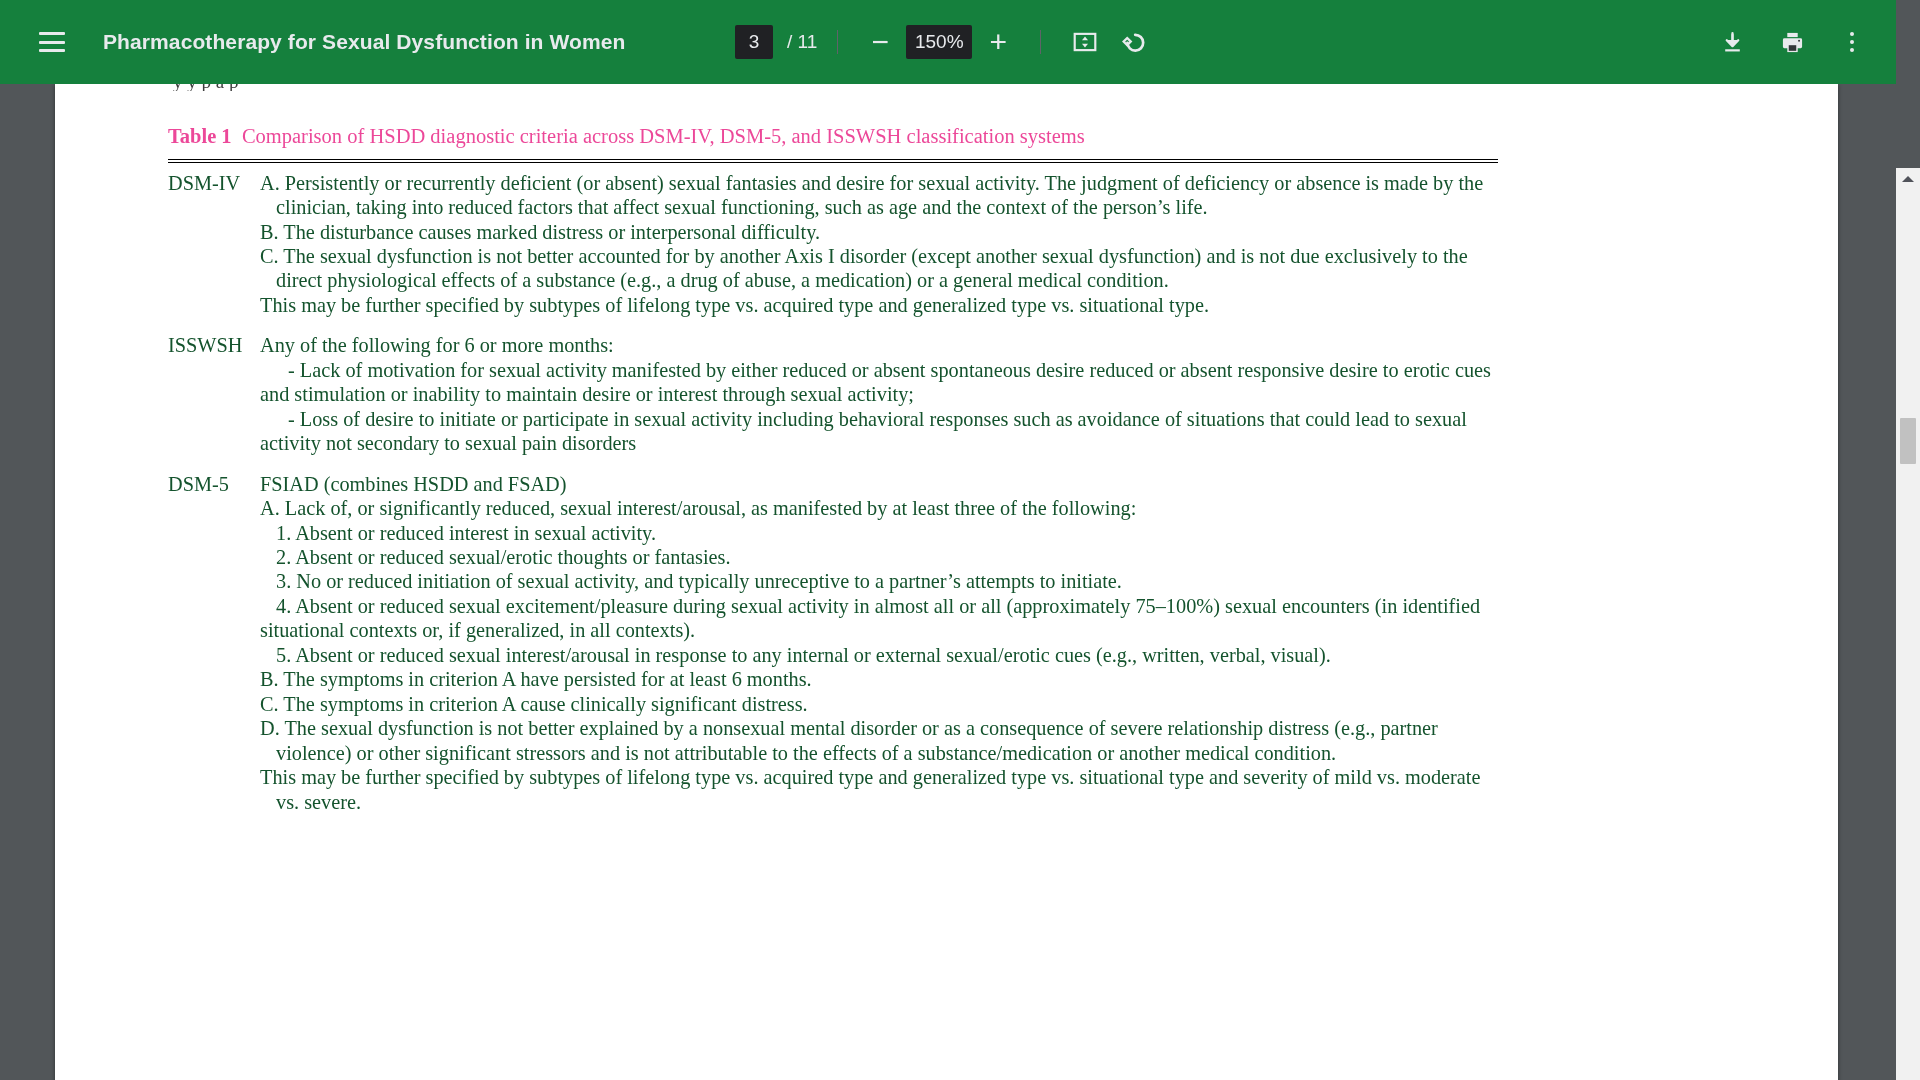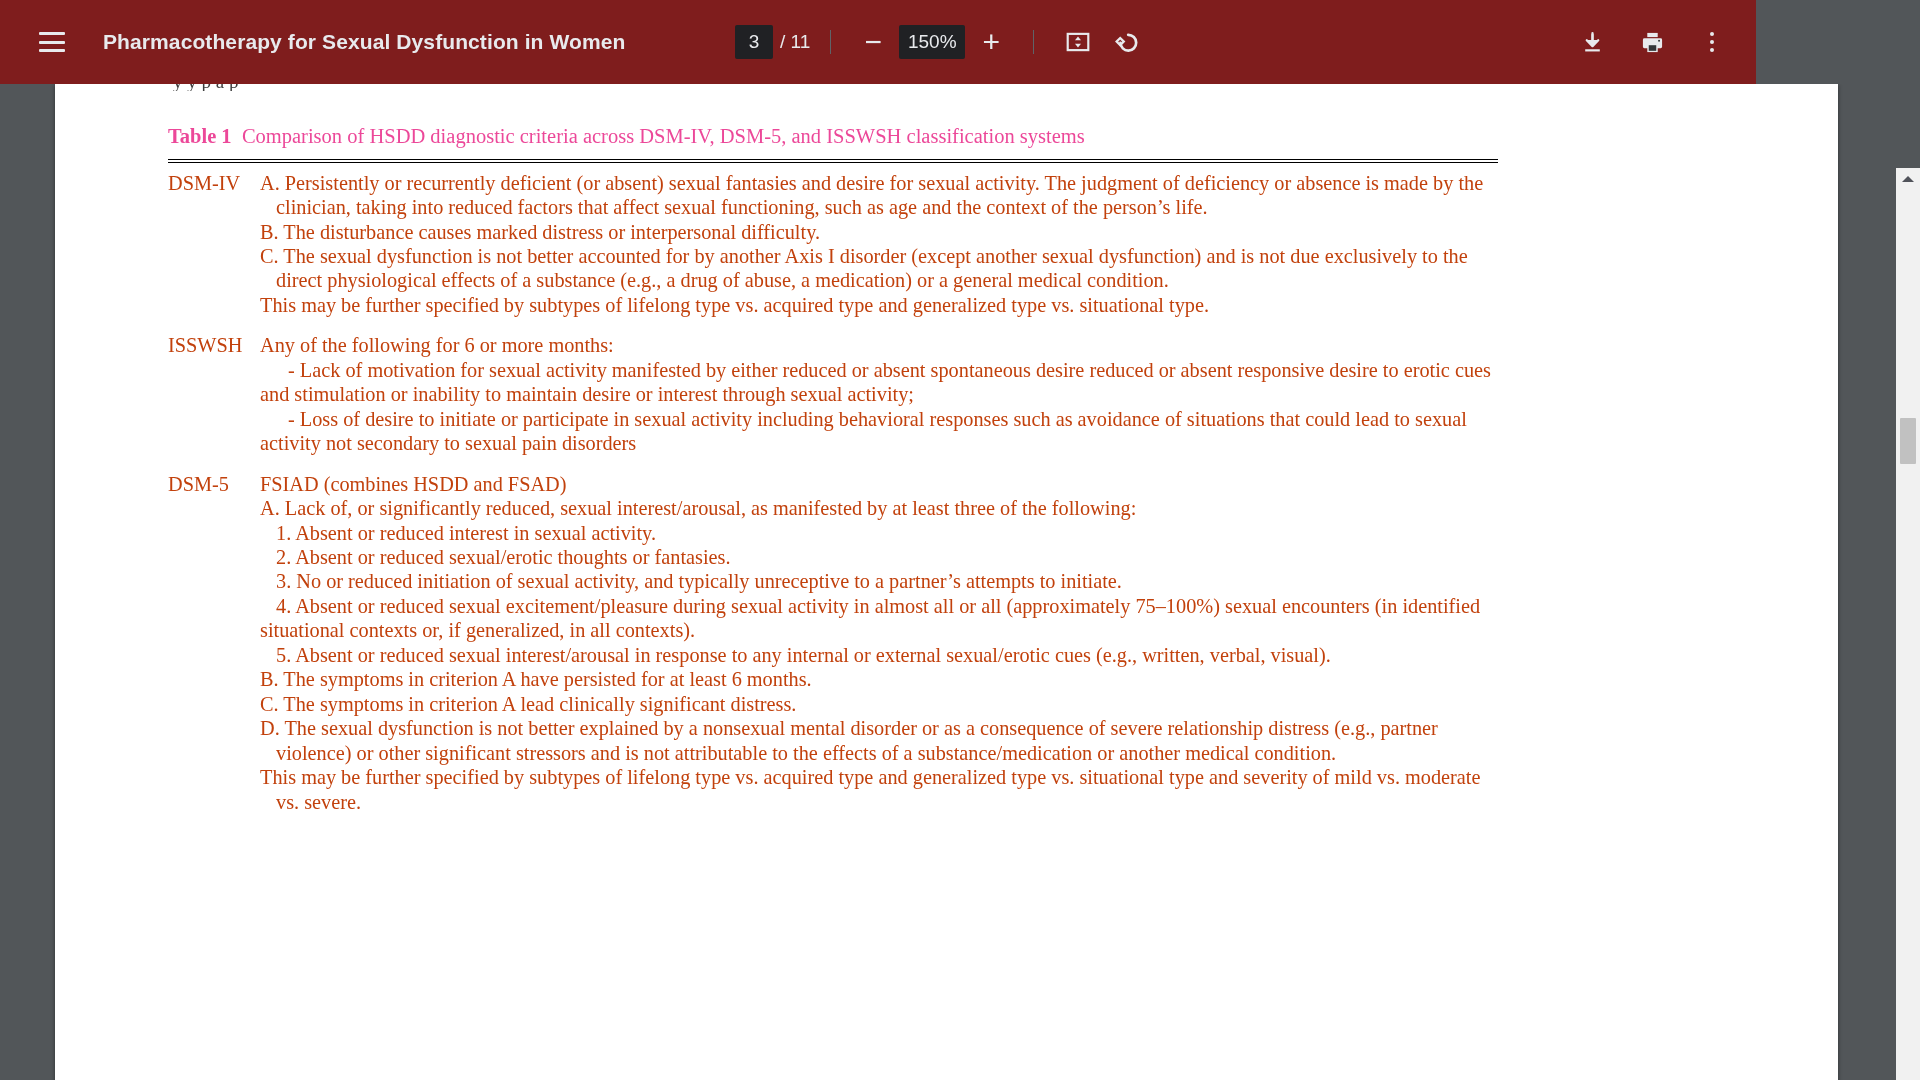--- a/index.html
+++ b/index.html
@@ -6,22 +6,22 @@
   html, body {
     width: 1920px; height: 1080px;
     overflow: hidden;
     background: #525659;
     font-family: "Liberation Sans", sans-serif;
   }
 
   
   #toolbar {
     position: absolute; top: 0; left: 0;
-    width: 1756px; height: 84px;
-    background: #7f1d1d;
+    width: 1896px; height: 84px;
+    background: #15803d;
     display: flex; align-items: center;
     z-index: 30;
     user-select: none;
   }
   .tb-icon-btn {
     width: 48px; height: 48px;
     display: flex; align-items: center; justify-content: center;
     border-radius: 50%;
     cursor: pointer;
     flex: none;
@@ -55,21 +55,21 @@
     color: #e8eaed;
     font-family: "Liberation Sans", sans-serif;
     font-size: 19px;
     text-align: center;
     border-radius: 2px;
     cursor: text;
   }
   #page-total {
     color: #e8eaed;
     font-size: 19px;
-    margin-left: 7px;
+    margin-left: 14px;
     white-space: nowrap;
   }
   .tb-divider {
     width: 1px; height: 24px;
     background: #5f6368;
     margin: 0 20px;
     flex: none;
   }
   .zoom-sign {
     color: #e8eaed;
@@ -153,21 +153,21 @@
   #rule-top {
     border-top: 1.6px solid #000;
     border-bottom: 1.6px solid #000;
     height: 4px;
     width: 1330px;
   }
 
   .tbl-body {
     font-family: "Liberation Serif", serif;
     font-size: 20.3px;
-    color: #c2410c;
+    color: #14532d;
     line-height: 1.205;
     padding-top: 8px;
   }
   .row {
     display: flex;
     align-items: flex-start;
   }
   .row-label {
     width: 92px;
     flex: none;
@@ -329,21 +329,21 @@
             <div class="row-label">DSM-5</div>
             <div class="row-content">
               <div class="crit noindent">FSIAD (combines HSDD and FSAD)</div>
               <div class="crit hang">A. Lack of, or significantly reduced, sexual interest/arousal, as manifested by at least three of the following:</div>
               <div class="crit hang-num">1. Absent or reduced interest in sexual activity.</div>
               <div class="crit hang-num">2. Absent or reduced sexual/erotic thoughts or fantasies.</div>
               <div class="crit hang-num">3. No or reduced initiation of sexual activity, and typically unreceptive to a partner’s attempts to initiate.</div>
               <div class="crit hang-num">4. Absent or reduced sexual excitement/pleasure during sexual activity in almost all or all (approximately 75–100%) sexual encounters (in identified situational contexts or, if generalized, in all contexts).</div>
               <div class="crit hang-num">5. Absent or reduced sexual interest/arousal in response to any internal or external sexual/erotic cues (e.g., written, verbal, visual).</div>
               <div class="crit hang">B. The symptoms in criterion A have persisted for at least 6 months.</div>
-              <div class="crit hang">C. The symptoms in criterion A lead clinically significant distress.</div>
+              <div class="crit hang">C. The symptoms in criterion A cause clinically significant distress.</div>
               <div class="crit hang">D. The sexual dysfunction is not better explained by a nonsexual mental disorder or as a consequence of severe relationship distress (e.g., partner violence) or other significant stressors and is not attributable to the effects of a substance/medication or another medical condition.</div>
               <div class="crit hang">This may be further specified by subtypes of lifelong type vs. acquired type and generalized type vs. situational type and severity of mild vs. moderate vs. severe.</div>
             </div>
           </div>
         </div>
     </div>
   </div>
 
   <div id="scrollbar">
     <div id="sb-up">

